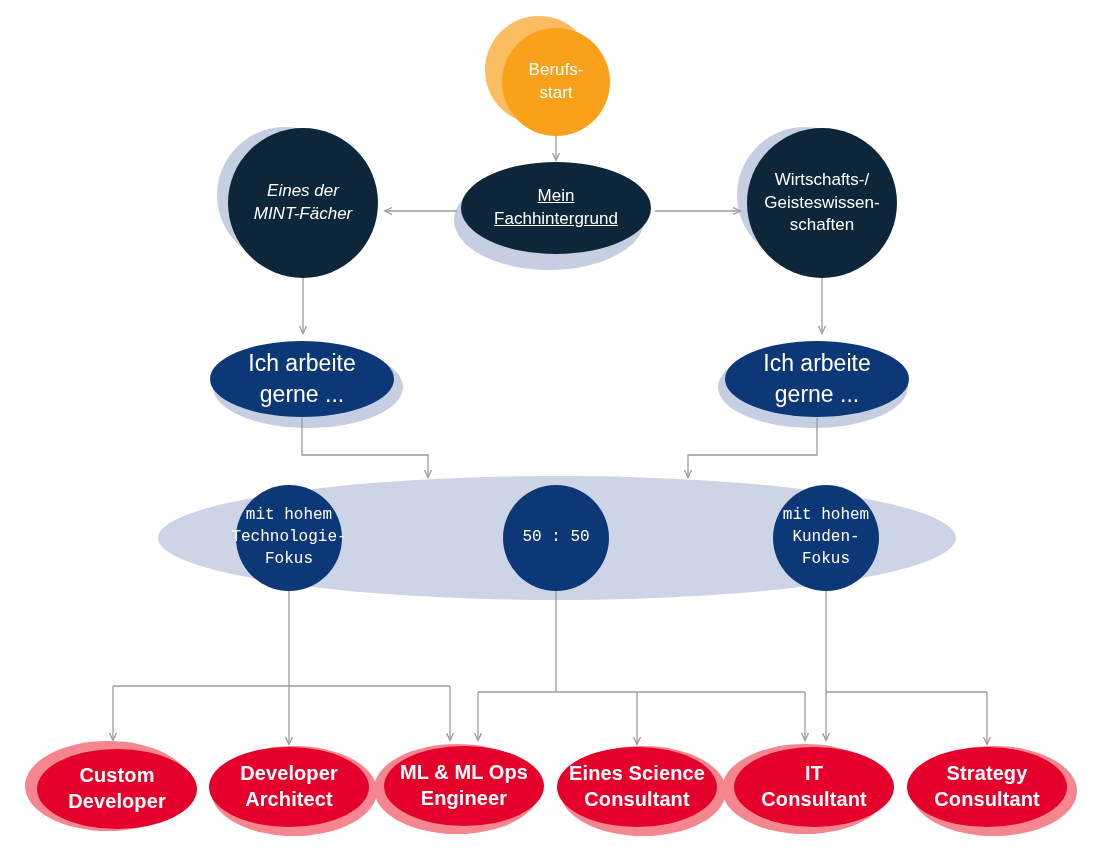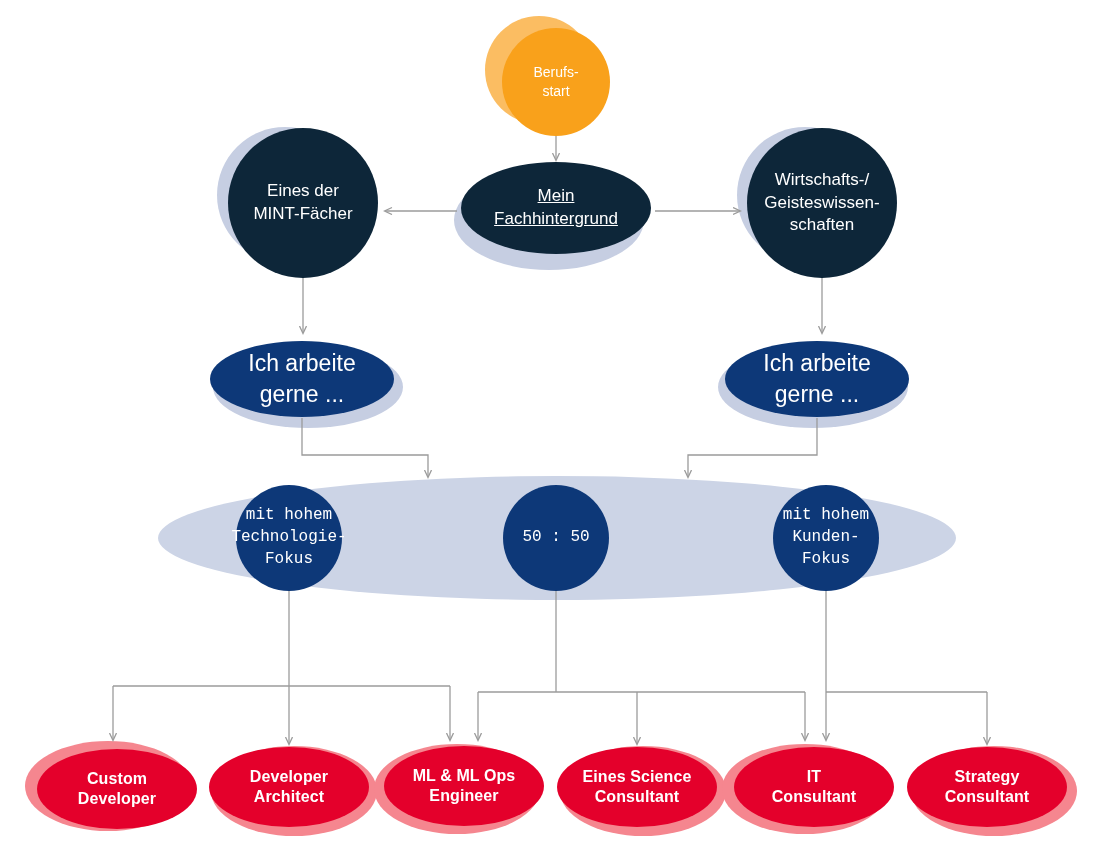--- a/index.html
+++ b/index.html
@@ -29,25 +29,25 @@
   .node-label {
     position: absolute;
     display: flex;
     align-items: center;
     justify-content: center;
     text-align: center;
     color: #ffffff;
     pointer-events: none;
     white-space: pre-line;
   }
-  .lbl-start    { font-size: 14px; line-height: 1.33; }
+  .lbl-start    { font-size: 17px; line-height: 1.33; }
   .lbl-navy     { font-size: 17px; line-height: 1.33; }
   .lbl-blue     { font-size: 23px; line-height: 1.33; }
   .lbl-focus    { font-size: 16px; line-height: 1.36; font-family: Liberation Mono, monospace; }
-  .lbl-role     { font-size: 16px; line-height: 1.28; font-weight: bold; letter-spacing: .1px; }
+  .lbl-role     { font-size: 20px; line-height: 1.28; font-weight: bold; letter-spacing: .1px; }
 </style>
 </head>
 <body>
 
 <div id="diagram-root">
 
   <svg class="layer" viewBox="0 0 1100 860">
 
     <ellipse cx="557" cy="538" rx="399" ry="62" fill="#ccd4e6"></ellipse>
 
@@ -132,21 +132,21 @@
       <path d="M987,692 L987,744" marker-end="url(#arrowhead)"></path>
     </g>
   </svg>
 
   <div class="node-label lbl-start" style="left:496px; top:44px; width:120px; height:76px;">Berufs-
 start</div>
 
   <div class="node-label lbl-navy" style="left:446px; top:178px; width:220px; height:60px;text-decoration:underline;">Mein
 Fachhintergrund</div>
 
-  <div class="node-label lbl-navy" style="left:213px; top:173px; width:180px; height:60px;">Eines der
+  <div class="node-label lbl-navy" style="left:213px; top:173px; width:180px; height:60px;font-style:italic;">Eines der
 MINT-Fächer</div>
 
   <div class="node-label lbl-navy" style="left:732px; top:163px; width:180px; height:80px;">Wirtschafts-/
 Geisteswissen-
 schaften</div>
 
   <div class="node-label lbl-blue" style="left:212px; top:349px; width:180px; height:60px;">Ich arbeite
 gerne ...</div>
 
   <div class="node-label lbl-blue" style="left:727px; top:349px; width:180px; height:60px;">Ich arbeite

